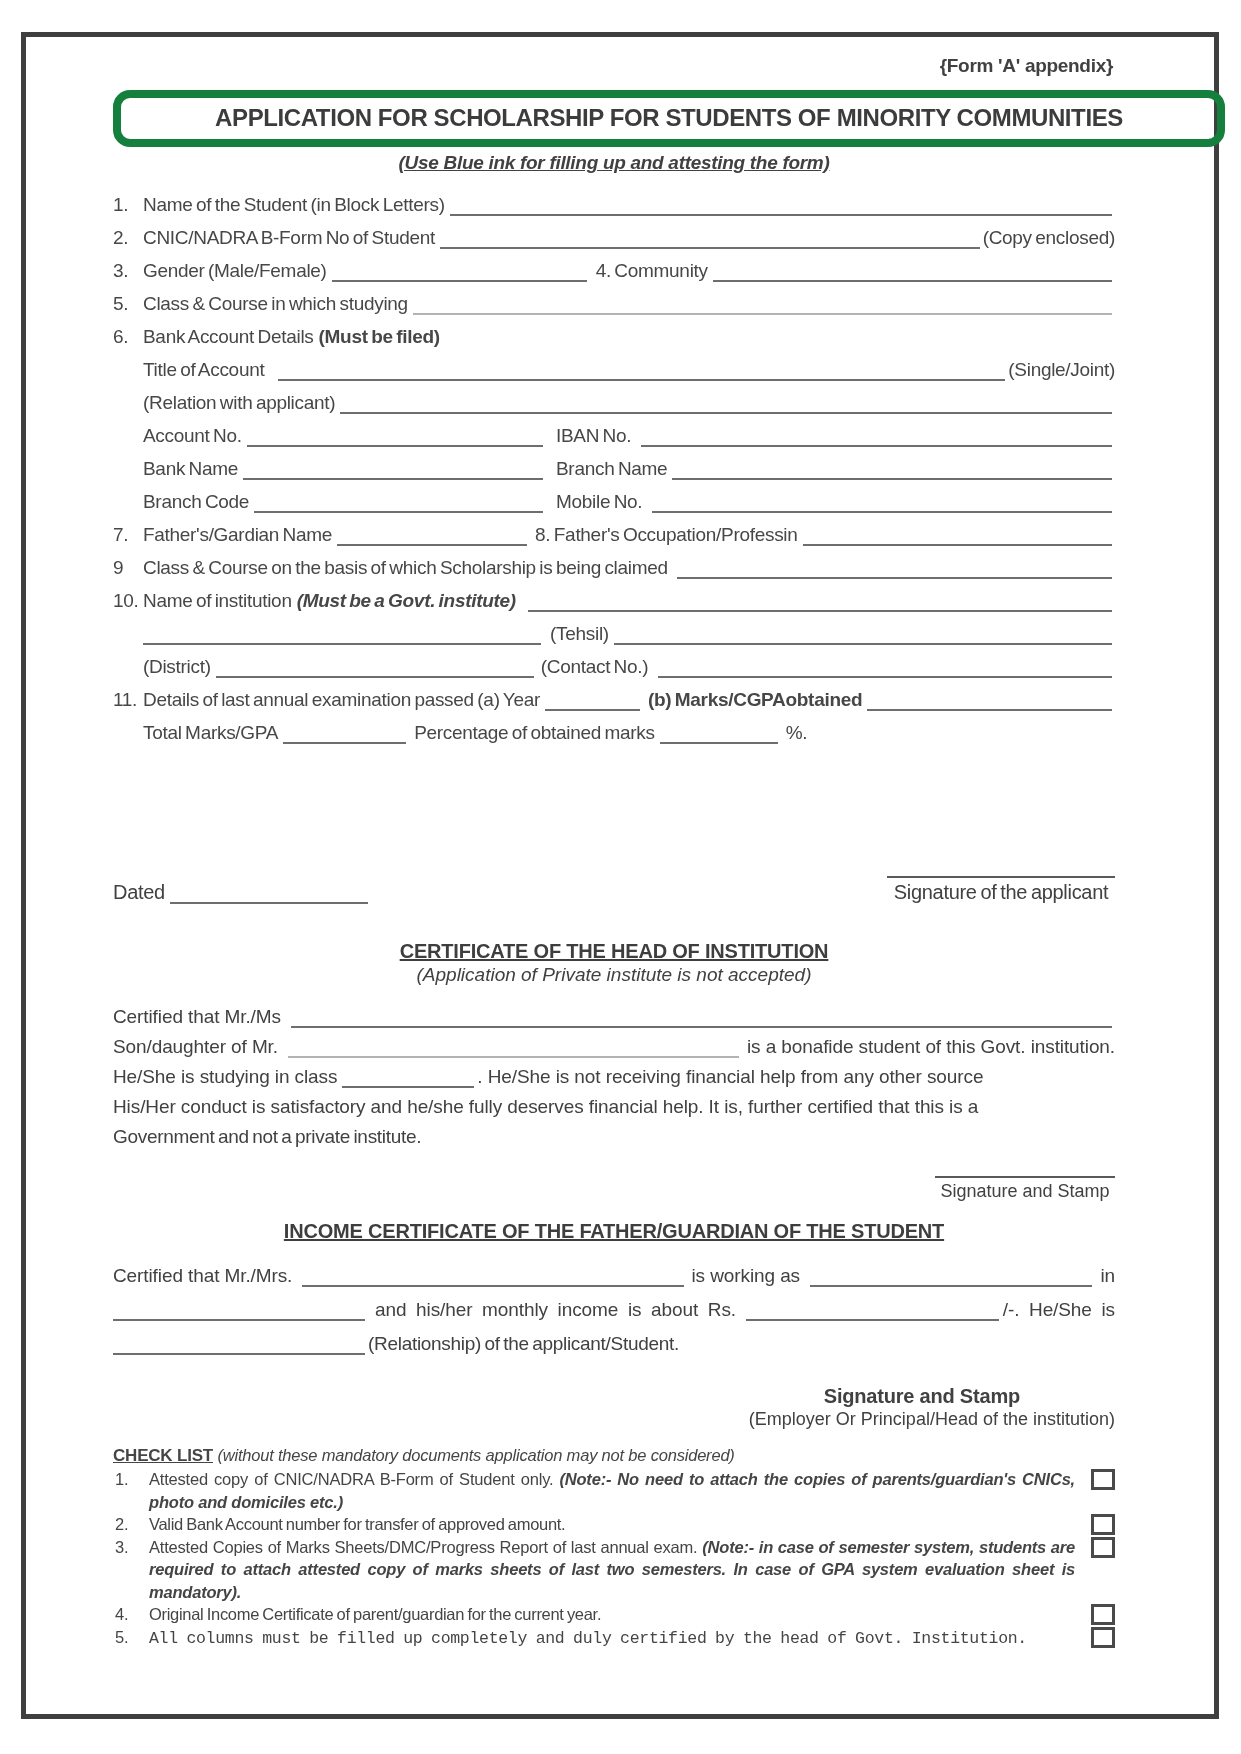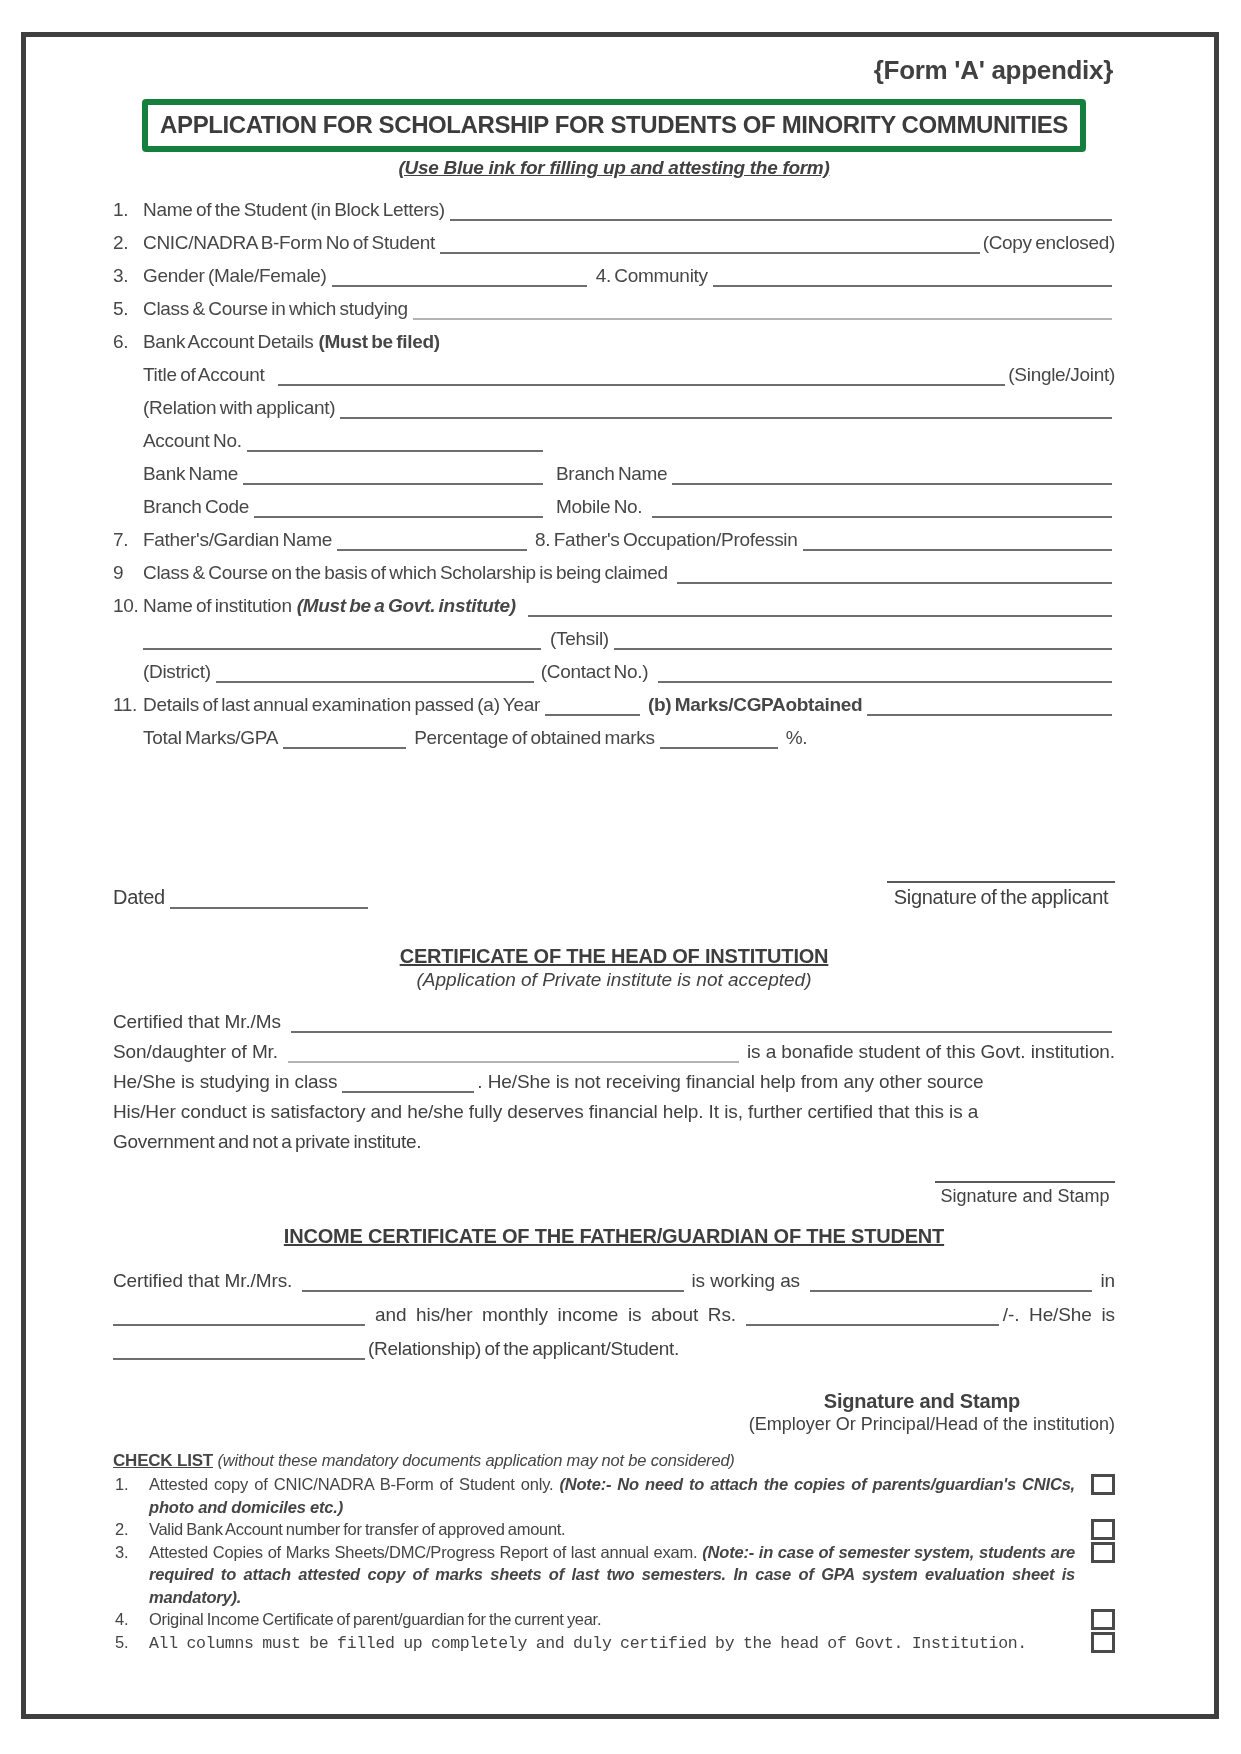--- a/index.html
+++ b/index.html
@@ -14,24 +14,24 @@
     width:1198px; height:1687px;
     border:5px solid #3f3f3f;
     box-sizing:border-box;
     background:#fff;
   }
   .content {
     position:absolute; left:87px; top:18px; right:99px;
     box-sizing:border-box;
   }
   
-  .form-tag { text-align:right; font-weight:bold; font-size:26px; letter-spacing:-0.3px; padding-right:2px; }
+  .form-tag { text-align:right; font-weight:bold; font-size:19px; letter-spacing:-0.3px; padding-right:2px; }
   .title-box {
-    margin:13px auto 0 auto; width:944px; box-sizing:border-box;
-    border:6px solid #15803d; border-radius:4px;
+    margin:13px auto 0 auto; width:1112px; box-sizing:border-box;
+    border:8px solid #15803d; border-radius:17px;
     text-align:center; font-weight:bold; font-size:24px; letter-spacing:-0.4px;
     padding:6px 2px 7px 2px; color:#3c3c3c;
   }
   .instruction {
     text-align:center; font-weight:bold; font-style:italic;
     font-size:19px; margin-top:5px; text-decoration:underline; letter-spacing:-0.3px;
   }
   
   .rows { margin-top:9px; font-size:19px; letter-spacing:-0.3px; word-spacing:-1.5px; color:#474747; }
   .frow { display:flex; align-items:flex-end; height:33px; }
@@ -139,20 +139,24 @@
       <div class="frow ind">
         <span class="lbl">(Relation with applicant)</span>
         <span class="blank fill"></span>
       </div>
 
       <div class="frow ind">
         <div class="half">
           <span class="lbl">Account No.</span>
           <span class="blank fill"></span>
         </div>
+        <div class="rhalf">
+          <span class="lbl" style="margin-left:10px;">IBAN No.</span>
+          <span class="blank fill" style="margin-left:10px;"></span>
+        </div>
       </div>
 
       <div class="frow ind">
         <div class="half">
           <span class="lbl">Bank Name</span>
           <span class="blank fill"></span>
         </div>
         <div class="rhalf">
           <span class="lbl" style="margin-left:10px;">Branch Name</span>
           <span class="blank fill"></span>

